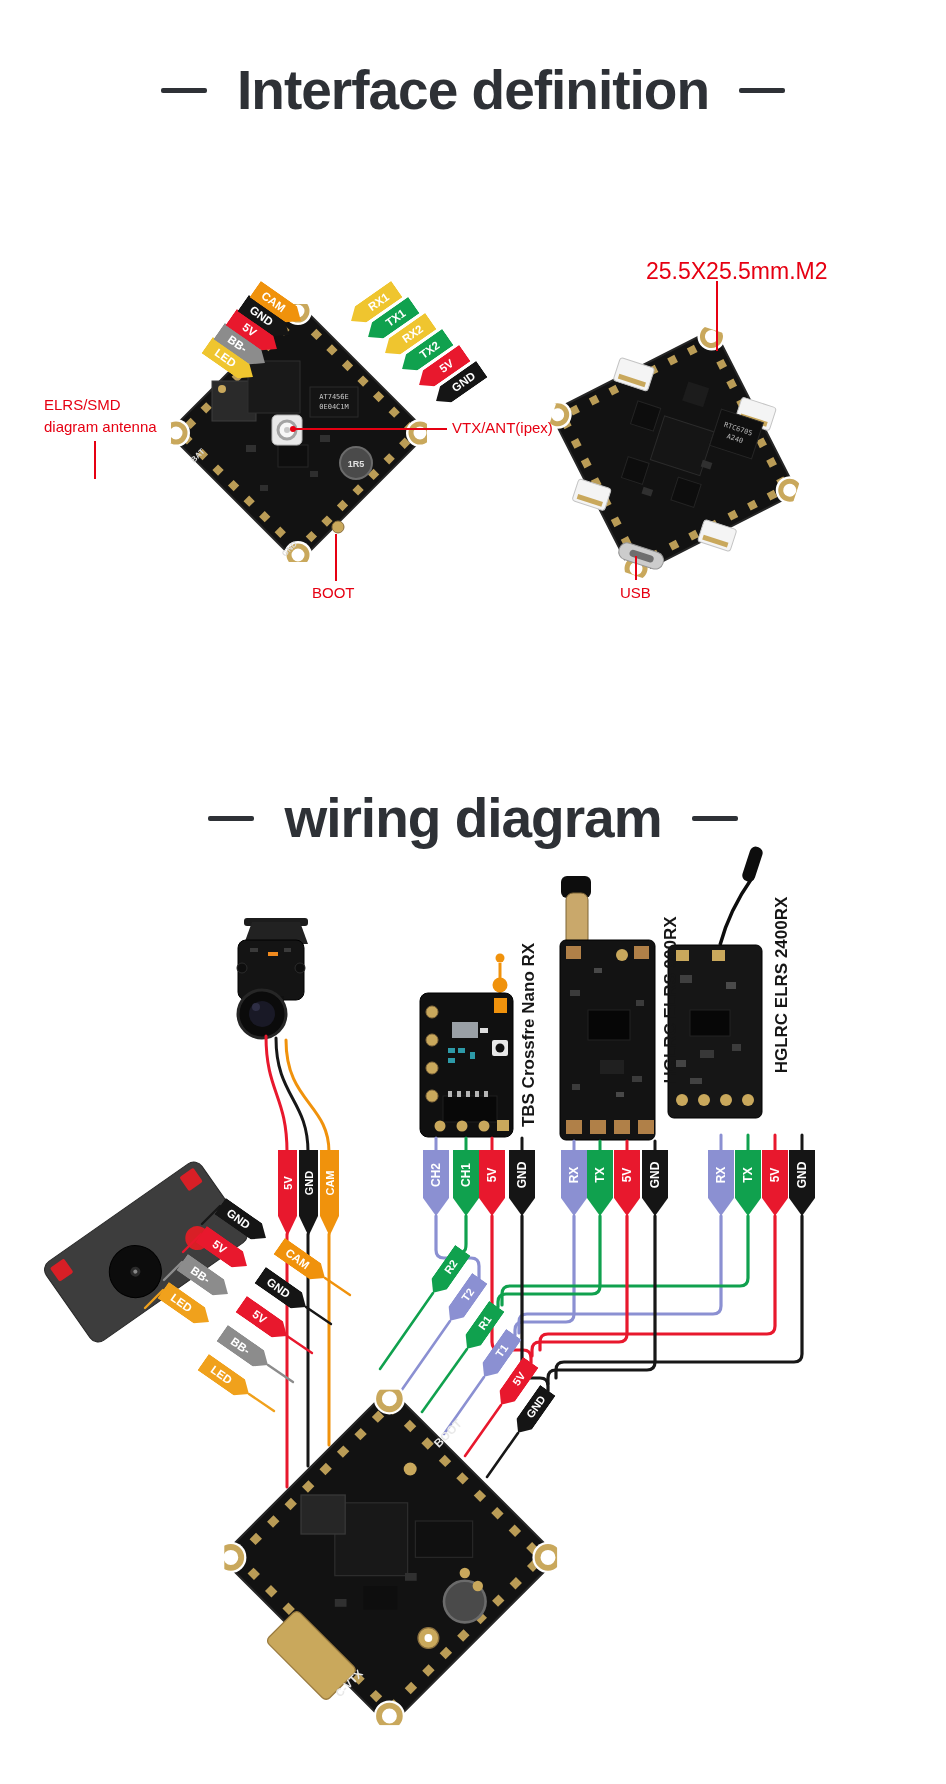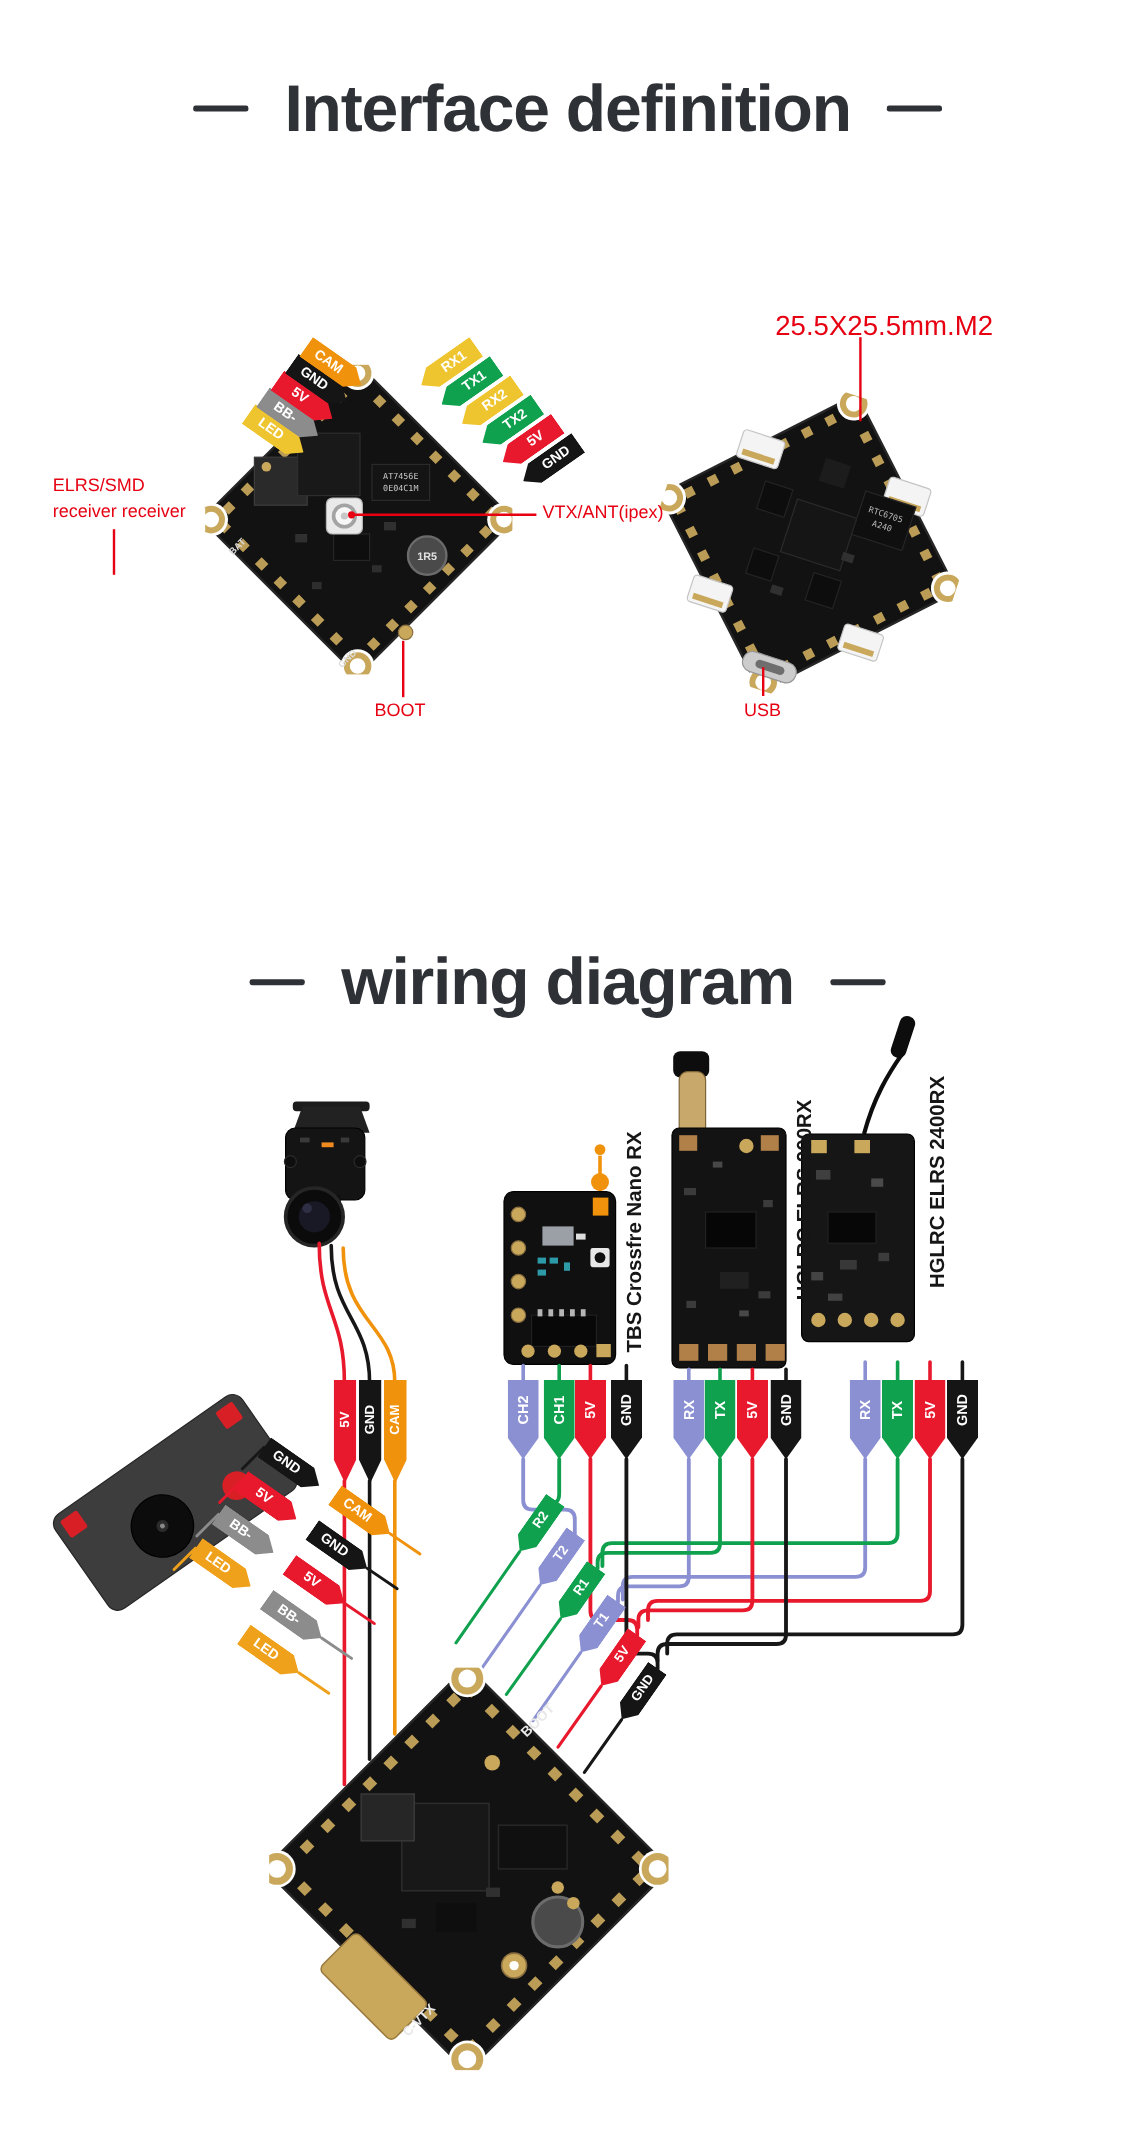--- a/index.html
+++ b/index.html
@@ -353,21 +353,21 @@
         <span>TX2</span>
       </div>
   <div class="tag tl c-red" style="left:414px;top:359px;transform:rotate(-35deg);z-index:12;">
         <span>5V</span>
       </div>
   <div class="tag tl c-blk" style="left:431px;top:375px;transform:rotate(-35deg);z-index:11;">
         <span>GND</span>
       </div>
 
   <div class="ann" style="left:44px;top:396px;">ELRS/SMD</div>
-  <div class="ann" style="left:44px;top:418px;">receiver receiver</div>
+  <div class="ann" style="left:44px;top:418px;">diagram antenna</div>
   <div class="ann" style="left:452px;top:419px;">VTX/ANT(ipex)</div>
   <div class="ann" style="left:312px;top:584px;">BOOT</div>
   <div class="ann" style="left:646px;top:258px;font-size:23px;">25.5X25.5mm.M2</div>
   <div class="ann" style="left:620px;top:584px;">USB</div>
 
   <span class="vlabel" style="left:529px;top:1035px;">TBS Crossfre Nano RX</span>
   <span class="vlabel" style="left:671px;top:1000px;">HGLRC ELRS  900RX</span>
   <span class="vlabel" style="left:782px;top:985px;">HGLRC ELRS  2400RX</span>
 
   <div class="vtag c-lav" style="left:423px;top:1150px;">

